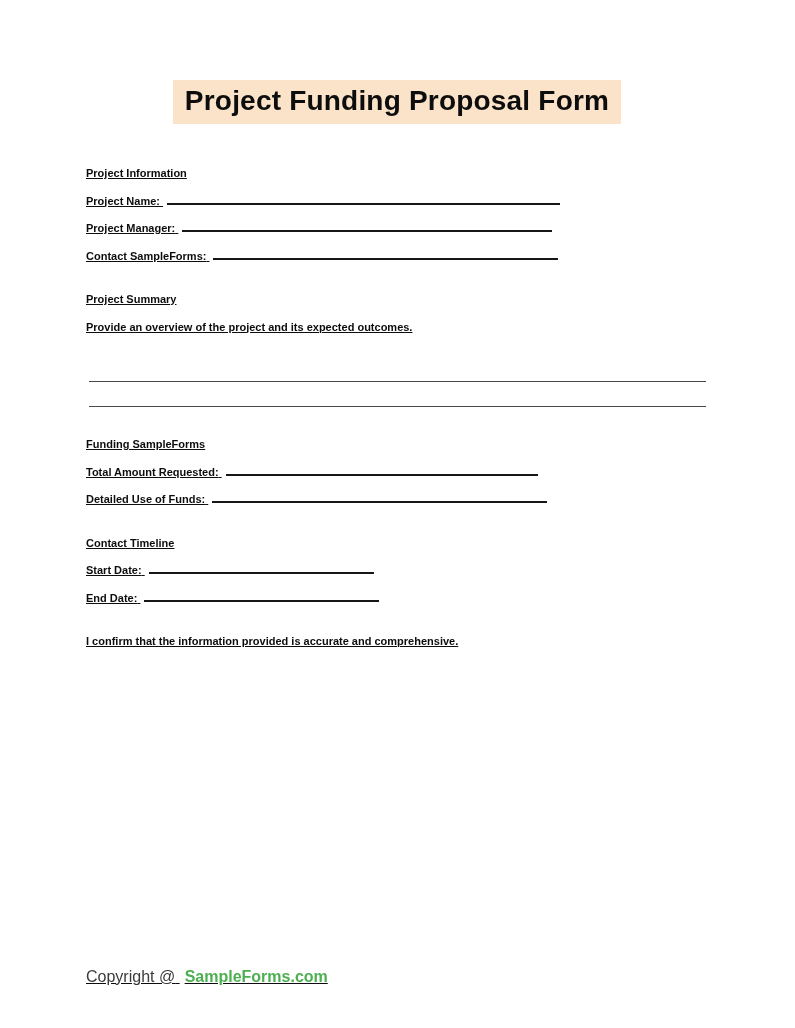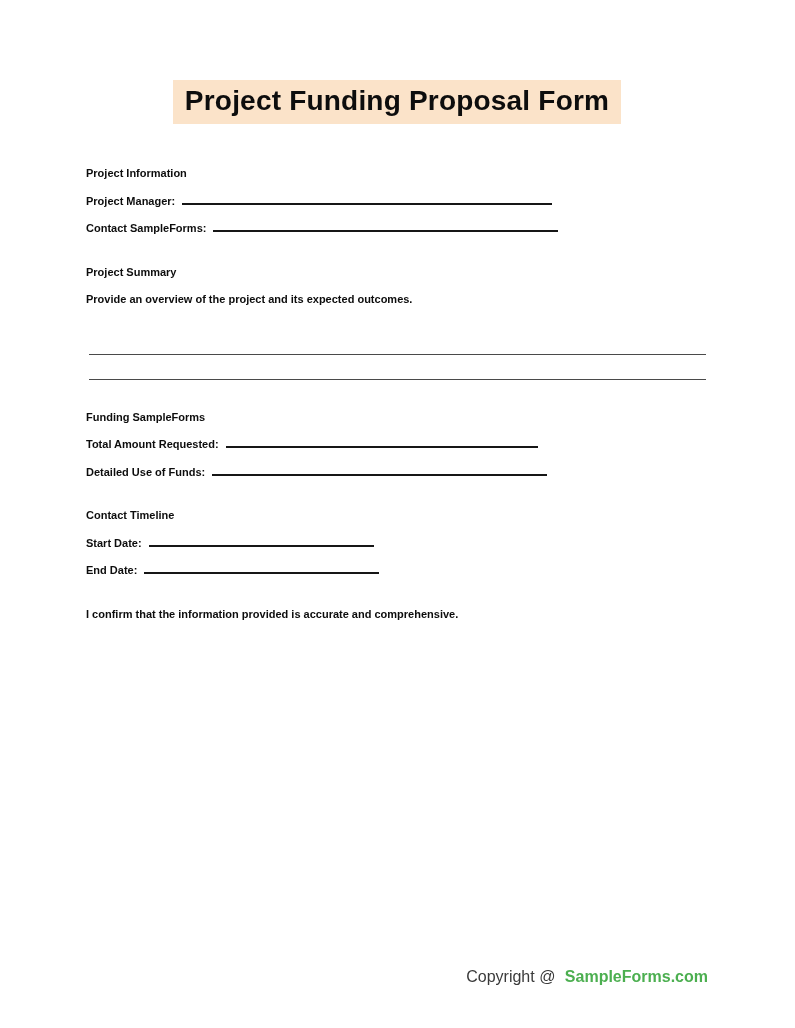--- a/index.html
+++ b/index.html
@@ -7,20 +7,21 @@
   .page {
     width: 795px;
     min-height: 1028px;
     margin: 0 auto;
     background: #ffffff;
     padding: 58px 87px 42px 86px;
     display: flex;
     flex-direction: column;
     font-family: "Liberation Sans", sans-serif;
     color: #0d0d0d;
+    text-decoration: underline;
   }
   .title-wrap {
     text-align: center;
     margin: 22px 0 36px;
   }
   .title-highlight {
     display: inline-block;
     background: var(--hl, #fbe3c9);
     padding: 5px 12px 7px;
     font-size: 28px;
@@ -45,21 +46,20 @@
     margin-left: 4px;
   }
   .blank-lines { margin: 16px 2px 8px 3px; }
   .blank-line {
     display: block;
     height: 25px;
     border-bottom: 1.5px solid #4a4a4a;
   }
   .footer {
     margin-top: auto;
-    text-align: right;
     padding-top: 60px;
     font-size: 16px;
   }
   .copyright-text { color: #3a3a3a; }
   .brand-link {
     color: var(--brand, #4caf50);
     font-weight: bold;
     text-decoration: none;
     margin-left: 5px;
   }
@@ -68,20 +68,24 @@
 <body>
 
 <div class="page">
 
   <div class="title-wrap">
     <span class="title-highlight">Project Funding Proposal Form</span>
   </div>
 
   <section>
     <p class="row heading">Project Information</p>
+    <p class="row">
+      <span class="label">Project Name:</span>
+      <span class="line" style="width:393px"></span>
+    </p>
     <p class="row">
       <span class="label">Project Manager:</span>
       <span class="line" style="width:370px"></span>
     </p>
     <p class="row">
       <span class="label">Contact SampleForms:</span>
       <span class="line" style="width:345px"></span>
     </p>
   </section>
 

